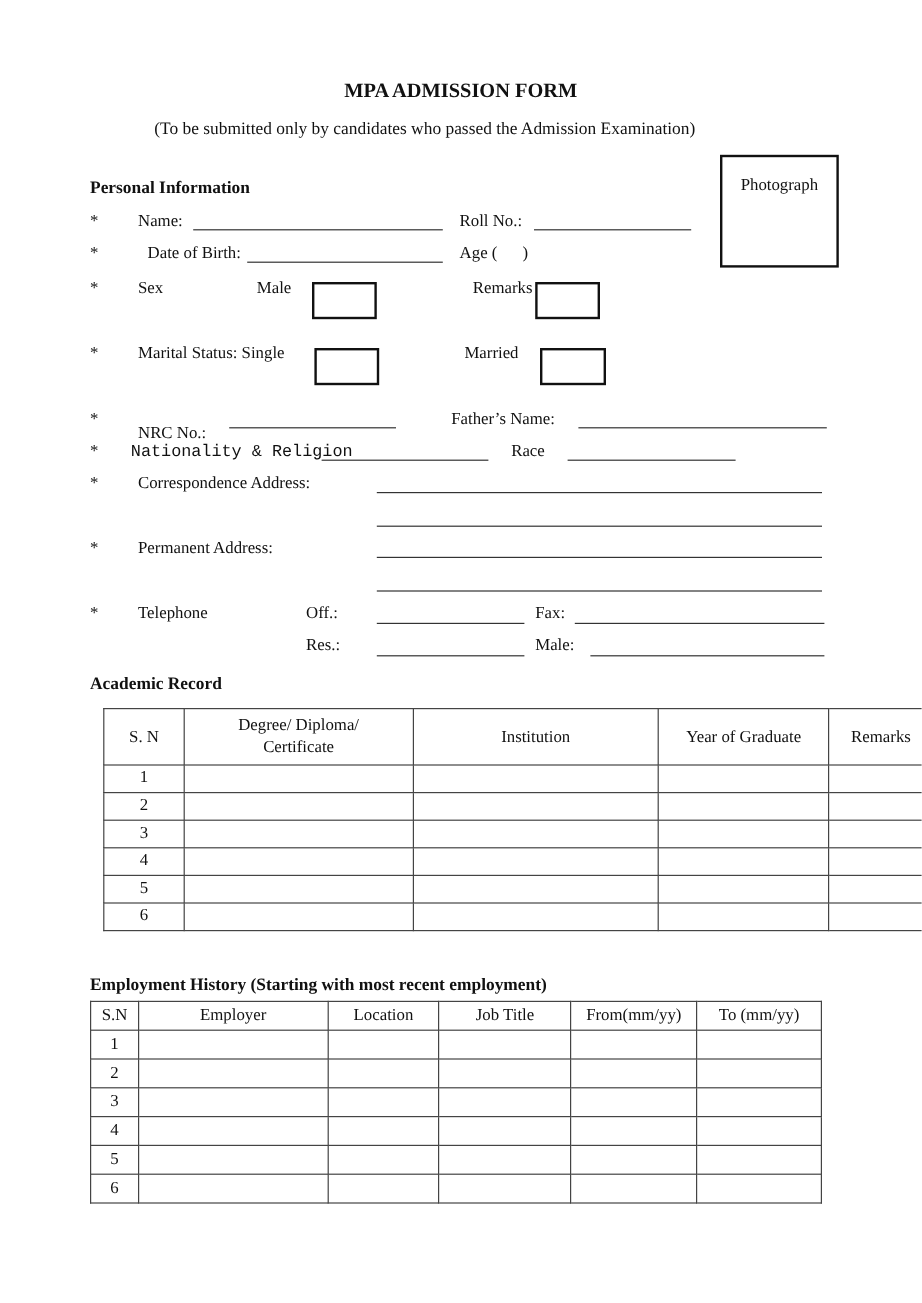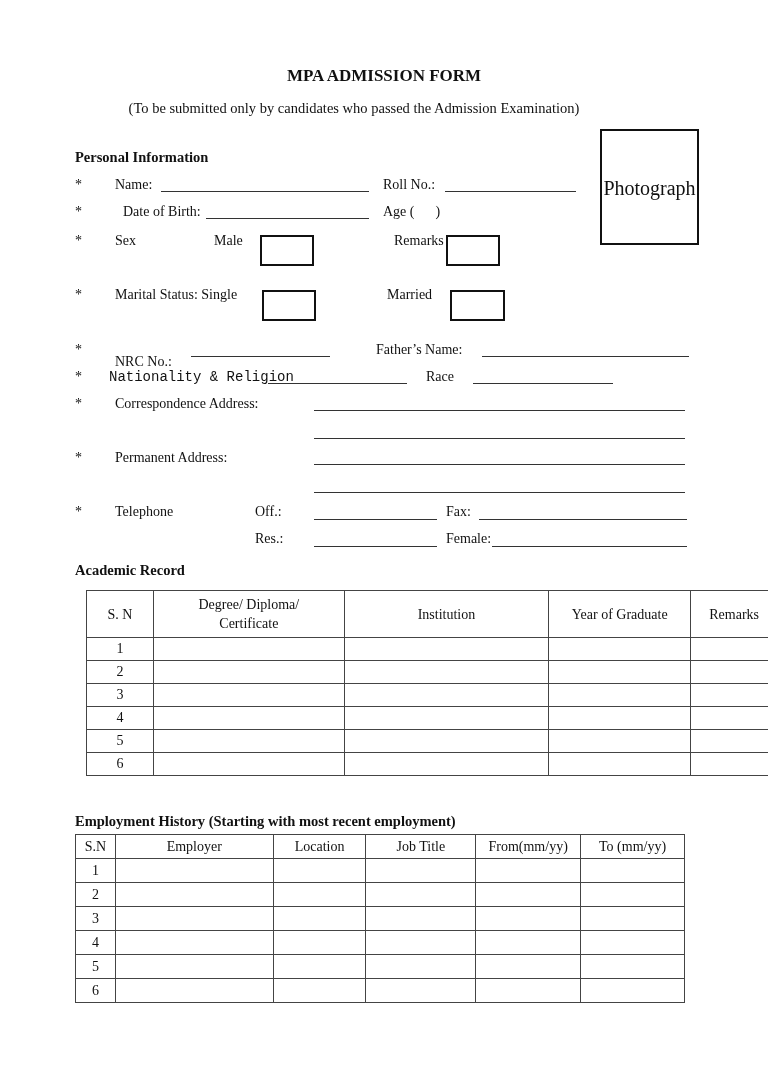--- a/index.html
+++ b/index.html
@@ -4,21 +4,21 @@
 <style>
   html, body { margin:0; padding:0; background:#ffffff; }
   body { width:768px; height:1086px; position:relative; overflow:hidden;
          font-family:"Liberation Serif", serif; color:#111; font-size:14px; }
   .abs { position:absolute; white-space:nowrap; }
   .title { left:0; width:768px; text-align:center; top:66px; font-size:17px; font-weight:bold; }
   .subtitle { left:0; width:708px; text-align:center; top:100px; font-size:14.5px; }
   .section { font-weight:bold; font-size:14.5px; }
   .line { position:absolute; border-bottom:1px solid #333; height:0; }
   .box { position:absolute; border:2px solid #111; box-sizing:border-box; background:#fff; }
-  .photo { left:600px; top:129px; width:99px; height:116px; border:2px solid #111; box-sizing:border-box; position:absolute; text-align:center; padding-top:46px; font-size:20px; }
+  .photo { left:600px; top:129px; width:99px; height:94px; border:2px solid #111; box-sizing:border-box; position:absolute; text-align:center; padding-top:16px; font-size:14px; }
   table { position:absolute; border-collapse:collapse; font-family:"Liberation Serif", serif; font-size:14px; }
   td, th { border:1px solid #444; text-align:center; font-weight:normal; padding:0; }
   #acad { left:86px; top:590px; width:692px; }
   #acad th { height:46px; line-height:19px; }
   #acad td { height:22px; }
   #emp { left:75px; top:834px; width:610px; }
   #emp th { height:23px; }
   #emp td { height:23px; }
 </style>
 </head>
@@ -79,21 +79,21 @@
 
 <div class="abs" style="left:75px; top:504px;">*</div>
 <div class="abs" style="left:115px; top:504px;">Telephone</div>
 <div class="abs" style="left:255px; top:504px;">Off.:</div>
 <div class="line" style="left:314px; top:519px; width:123px;"></div>
 <div class="abs" style="left:446px; top:504px;">Fax:</div>
 <div class="line" style="left:479px; top:519px; width:208px;"></div>
 
 <div class="abs" style="left:255px; top:531px;">Res.:</div>
 <div class="line" style="left:314px; top:546px; width:123px;"></div>
-<div class="abs" style="left:446px; top:531px;">Female:</div>
+<div class="abs" style="left:446px; top:531px;">Male:</div>
 <div class="line" style="left:492px; top:546px; width:195px;"></div>
 
 <div class="abs section" style="left:75px; top:562px;">Academic Record</div>
 
 <table id="acad">
   <colgroup>
     <col style="width:58px">
       <col style="width:165px">
       <col style="width:177px">
       <col style="width:123px">

